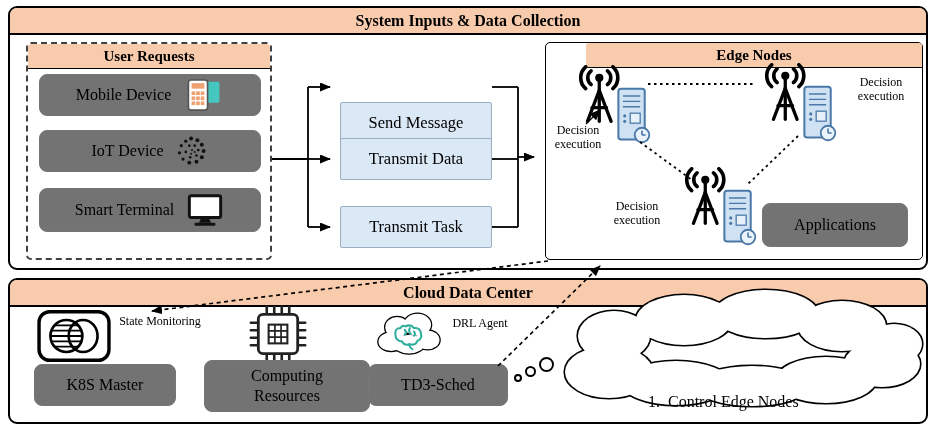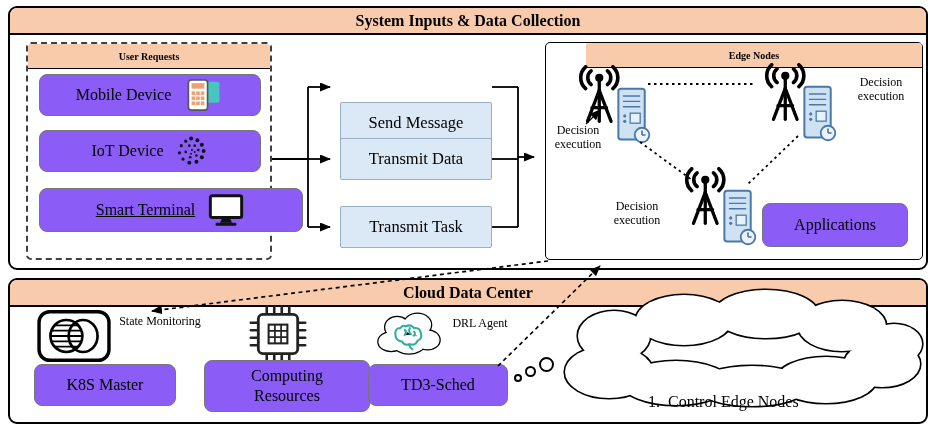--- a/index.html
+++ b/index.html
@@ -4,23 +4,23 @@
 <style>
   html,body { margin:0; padding:0; background:#fff; }
   #canvas { position:relative; width:939px; height:431px; background:#fff;
             font-family:"Liberation Serif", serif; color:#000; overflow:hidden; }
   .panel { position:absolute; background:#fff; border:2px solid #000; border-radius:9px; box-sizing:border-box; }
   .strip { height:25px; background:#F8CBAD; border-bottom:2px solid #000; border-radius:7px 7px 0 0;
            display:flex; align-items:center; justify-content:center; font-weight:700; font-size:16px; }
   .dashedpanel { position:absolute; border:2px dashed #404040; border-radius:5px; background:#fff; box-sizing:border-box; }
   .solidpanel  { position:absolute; border:1.6px solid #000; border-radius:5px; background:#fff; box-sizing:border-box;padding-left:40px; }
   .subhead { height:24px; background:#F8CBAD; border-bottom:1.6px solid #000;
-             display:flex; align-items:center; justify-content:center; font-weight:700; font-size:10px;
+             display:flex; align-items:center; justify-content:center; font-weight:700; font-size:15px;
              border-radius:3px 3px 0 0; }
-  .greenbox { position:absolute; background:#8b5cf6; border:1.6px solid #767676; border-radius:8px;
+  .greenbox { position:absolute; background:#737373; border:1.6px solid #767676; border-radius:8px;
               display:flex; align-items:center; justify-content:center; gap:11px; font-size:16px;
               box-sizing:border-box; text-align:center; line-height:1.25; }
   .bluebox { position:absolute; background:#DBE8F6; border:1.6px solid #9AAFC4; border-radius:2px;
              display:flex; align-items:center; justify-content:center; font-size:16.5px; box-sizing:border-box; }
   .small-label { position:absolute; font-size:12px; line-height:1.2; text-align:center; }
   .iconwrap { display:flex; align-items:center; }
   .overlay { position:absolute; left:0; top:0; pointer-events:none; z-index:10; }
   .absicon { position:absolute; }
   .bubble { position:absolute; border:2px solid #000; border-radius:50%; background:#fff; box-sizing:border-box; }
   .cloudwrap { position:absolute; }
@@ -182,21 +182,21 @@
 
     <div class="greenbox" style="left:11px; top:86px; width:222px; height:42px;">
       <span>IoT Device</span>
       <span class="iconwrap">
         <svg width="34" height="34" viewBox="0 0 38 38">
             <use href="#sym-iot"></use>
           </svg>
       </span>
     </div>
 
-    <div class="greenbox" style="left:11px; top:144px; width:264px; height:44px;text-decoration:underline;">
+    <div class="greenbox" style="left:11px; top:144px; width:222px; height:44px;">
       <span>Smart Terminal</span>
       <span class="iconwrap">
         <svg width="40" height="35" viewBox="0 0 46 40">
             <use href="#sym-terminal"></use>
           </svg>
       </span>
     </div>
   </div>
 
   <div class="bluebox" style="left:340px; top:66px; width:152px; height:42px;margin-top:36px;">

